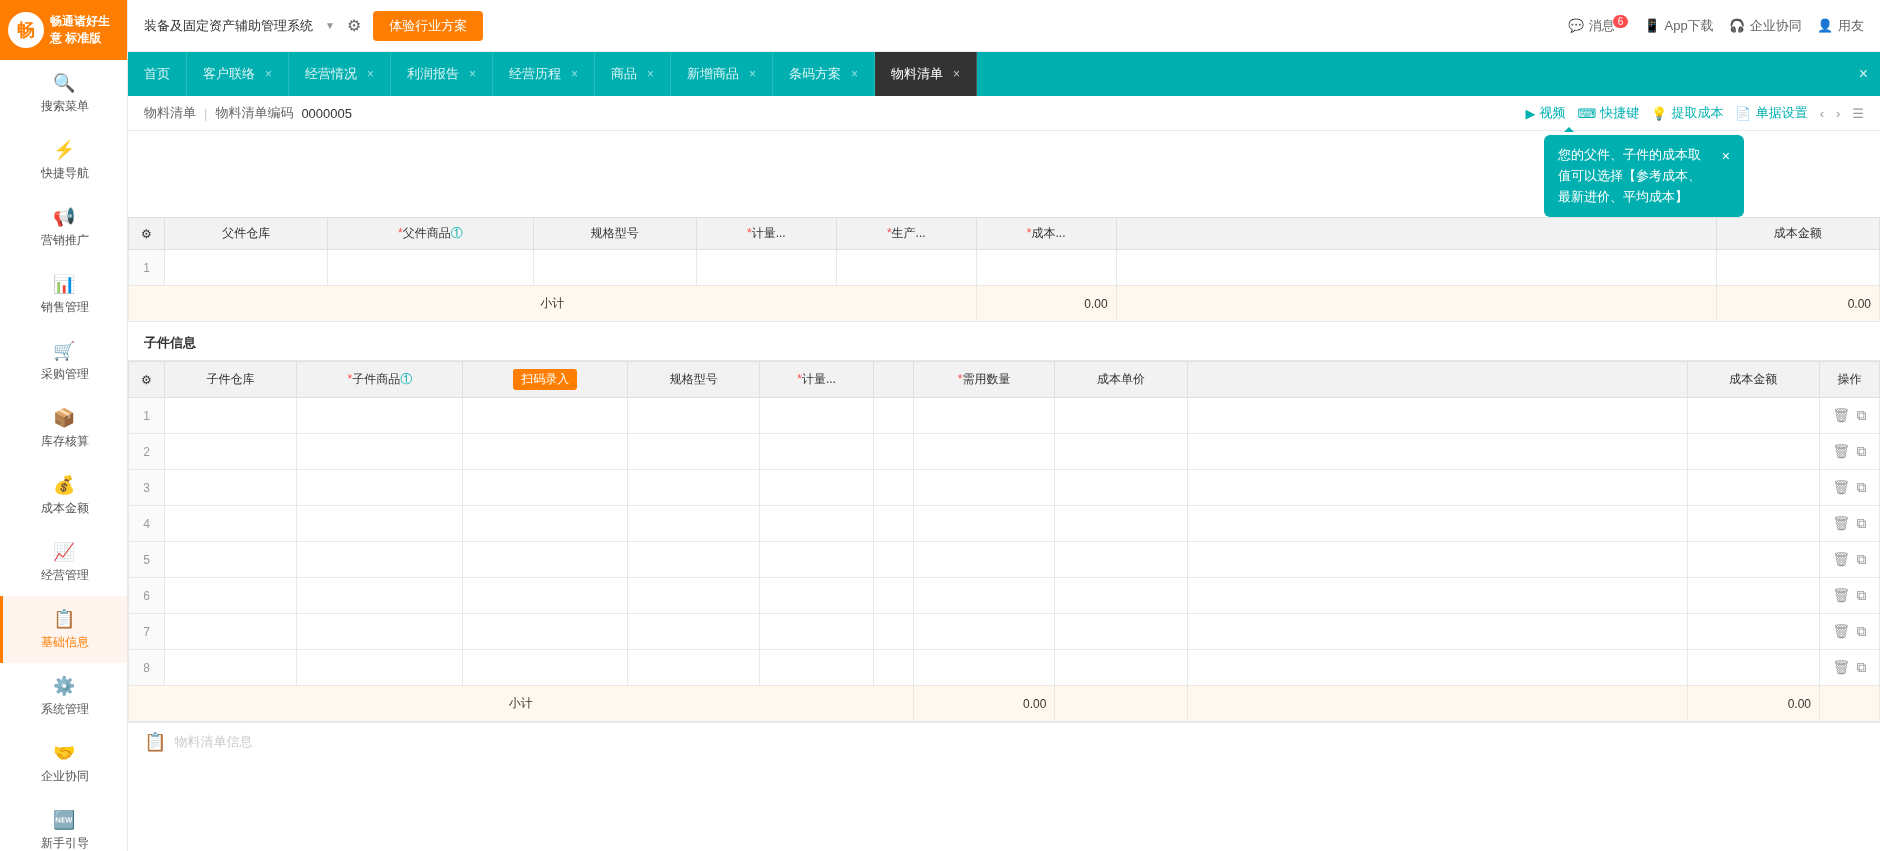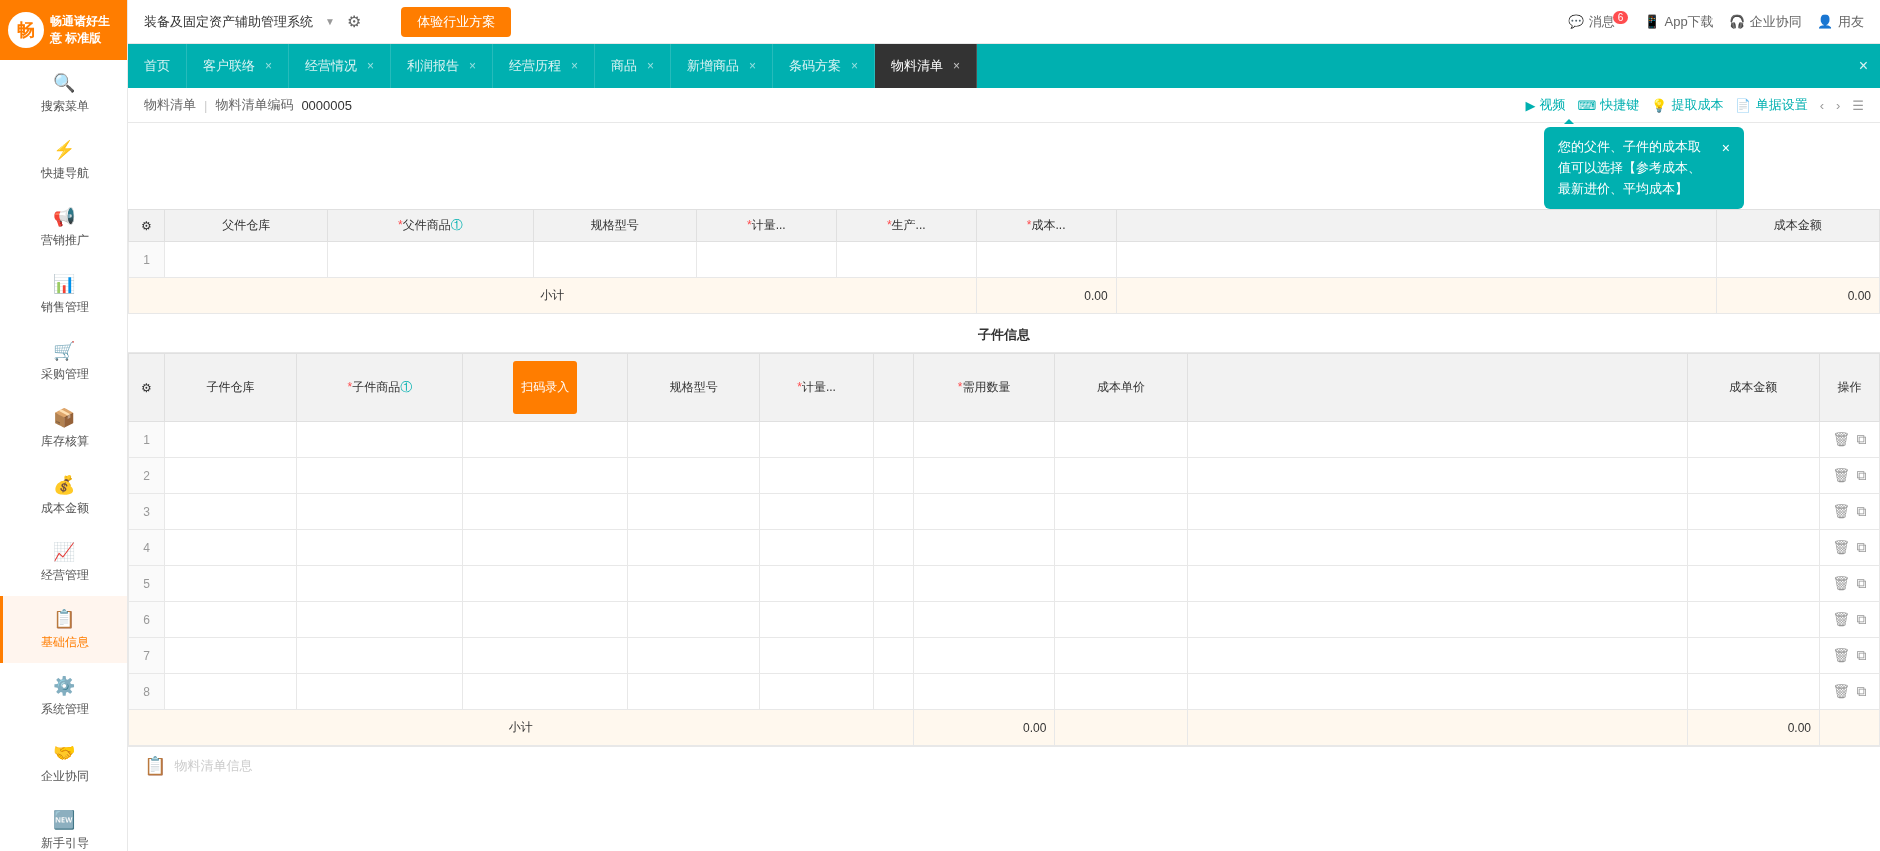--- a/index.html
+++ b/index.html
@@ -12,26 +12,26 @@
     .sidebar-logo .logo-text { font-size: 12px; line-height: 1.4; }
     .sidebar-nav { flex: 1; overflow-y: auto; }
     .sidebar-item { display: flex; flex-direction: column; align-items: center; padding: 12px 4px; cursor: pointer; color: #555; gap: 4px; font-size: 12px; border-left: 3px solid transparent; }
     .sidebar-item.active { background: #fff5ee; color: #ff7d00; border-left: 3px solid #ff7d00; }
     .sidebar-item .icon { font-size: 18px; }
 
     
     .main { flex: 1; display: flex; flex-direction: column; overflow: hidden; }
 
     
-    .top-header { background: #fff; height: 44px; display: flex; align-items: center; padding: 0 16px; border-bottom: 1px solid #e8e8e8; gap: 12px; }
+    .top-header { background: #fff; height: 52px; display: flex; align-items: center; padding: 0 16px; border-bottom: 1px solid #e8e8e8; gap: 12px; }
     .system-title { color: #333; font-size: 13px; font-weight: 500; }
     .header-actions { margin-left: auto; display: flex; align-items: center; gap: 16px; color: #666; font-size: 13px; }
     .header-btn { display: flex; align-items: center; gap: 4px; cursor: pointer; color: #666; }
     .badge { background: #ff4d4f; color: #fff; border-radius: 10px; font-size: 10px; padding: 1px 5px; margin-left: -6px; margin-top: -8px; }
-    .try-btn { background: #ff7d00; color: #fff; border: none; border-radius: 4px; padding: 6px 16px; cursor: pointer; font-size: 13px; margin-left: 28px; }
+    .try-btn { background: #ff7d00; color: #fff; border: none; border-radius: 4px; padding: 6px 16px; cursor: pointer; font-size: 13px; }
     .settings-btn { color: #666; cursor: pointer; font-size: 16px; }
     .dropdown-arrow { font-size: 10px; color: #999; }
 
     
     .nav-tabs { background: #00b0b0; display: flex; align-items: center; min-height: 44px; overflow: hidden; position: relative; }
     .nav-tab { padding: 0 16px; height: 44px; display: flex; align-items: center; gap: 6px; color: rgba(255,255,255,0.85); cursor: pointer; font-size: 13px; white-space: nowrap; border-right: 1px solid rgba(255,255,255,0.15); }
     .nav-tab.active { background: #333; color: #fff; }
     .nav-tab .close-x { font-size: 12px; opacity: 0.7; margin-left: 4px; }
     .close-all { margin-left: auto; padding: 0 12px; color: rgba(255,255,255,0.85); cursor: pointer; font-size: 16px; }
 
@@ -60,21 +60,21 @@
     .data-table td { border: 1px solid #e8e8e8; padding: 6px 8px; font-size: 12px; color: #333; height: 36px; }
     .data-table .row-num { text-align: center; color: #999; background: #fafafa; width: 36px; }
     .data-table .subtotal-row td { background: #fff8ee; font-weight: 500; }
     .data-table .subtotal-label { color: #333; text-align: center; }
     .data-table .subtotal-value { text-align: right; color: #333; margin-top: 40px; }
     .required-star { color: #ff4d4f; }
     .col-actions { width: 60px; text-align: center; }
     .action-icons { display: flex; gap: 6px; justify-content: center; color: #999; }
     .action-icon { cursor: pointer; font-size: 14px; }
 
-    .scan-btn { background: #ff7d00; color: #fff; border: none; border-radius: 3px; padding: 18px 8px; font-size: 12px; cursor: pointer; }
+    .scan-btn { background: #ff7d00; color: #fff; border: none; border-radius: 3px; padding: 2px 8px; font-size: 12px; cursor: pointer; }
 
     
     .bottom-bar { padding: 8px 16px; background: #fff; border-top: 1px solid #e8e8e8; display: flex; align-items: center; gap: 8px; color: #999; font-size: 13px; }
 
     
     ::-webkit-scrollbar { width: 6px; height: 6px; }
     ::-webkit-scrollbar-track { background: #f1f1f1; }
     ::-webkit-scrollbar-thumb { background: #ccc; border-radius: 3px; }
   </style>
 </head>
@@ -272,21 +272,21 @@
           <tr class="subtotal-row">
             <td class="subtotal-label" colspan="6">小计</td>
             <td class="subtotal-value">0.00</td>
             <td></td>
             <td class="subtotal-value">0.00</td>
           </tr>
         </tbody>
       </table>
     </div>
 
-    <div class="section-header" style="margin-top:4px;justify-content:center;">
+    <div class="section-header" style="margin-top:4px;">
       <span>子件信息</span>
     </div>
     <div style="overflow-x:auto;">
       <table class="data-table">
         <thead>
           <tr>
             <th style="width:36px;">⚙</th>
             <th>子件仓库</th>
             <th><span class="required-star">*</span>子件商品<span style="color:#00b0b0;">①</span></th>
             <th><button class="scan-btn">扫码录入</button></th>

